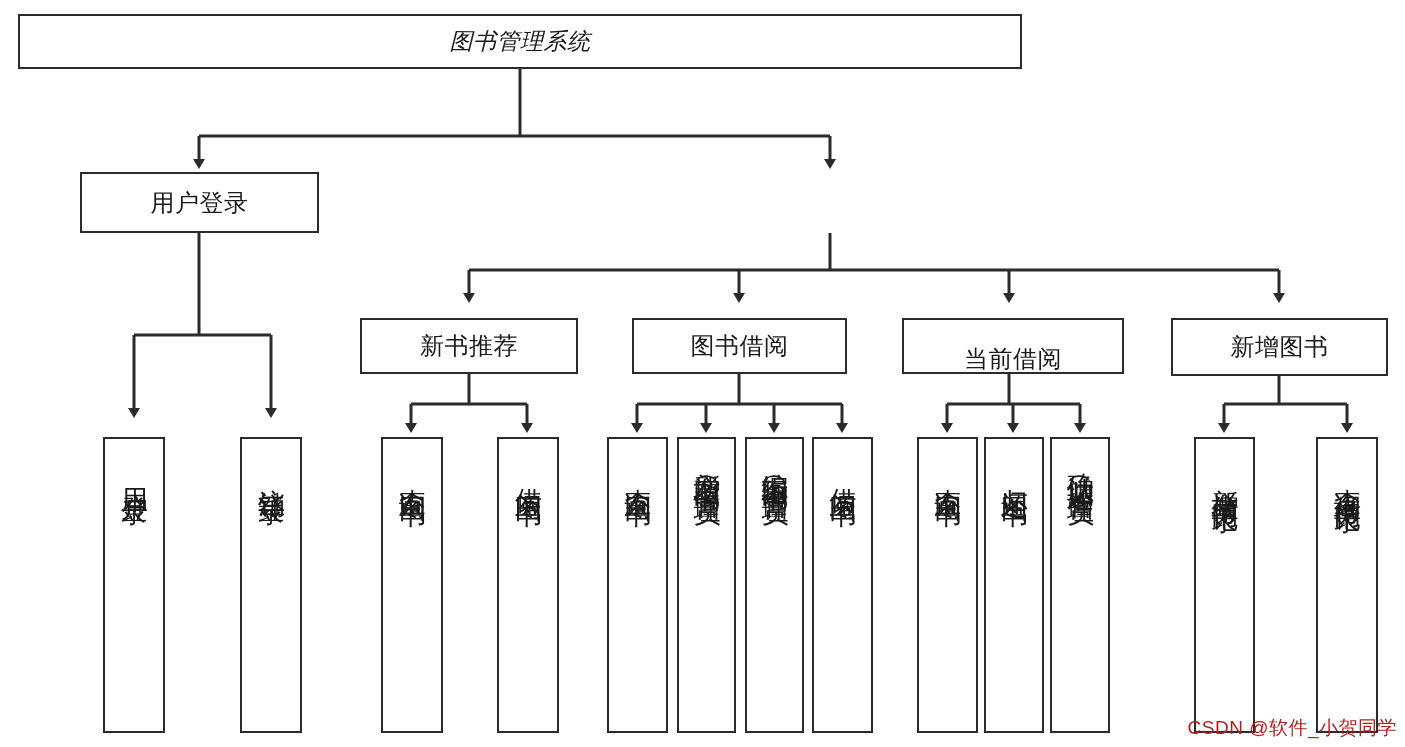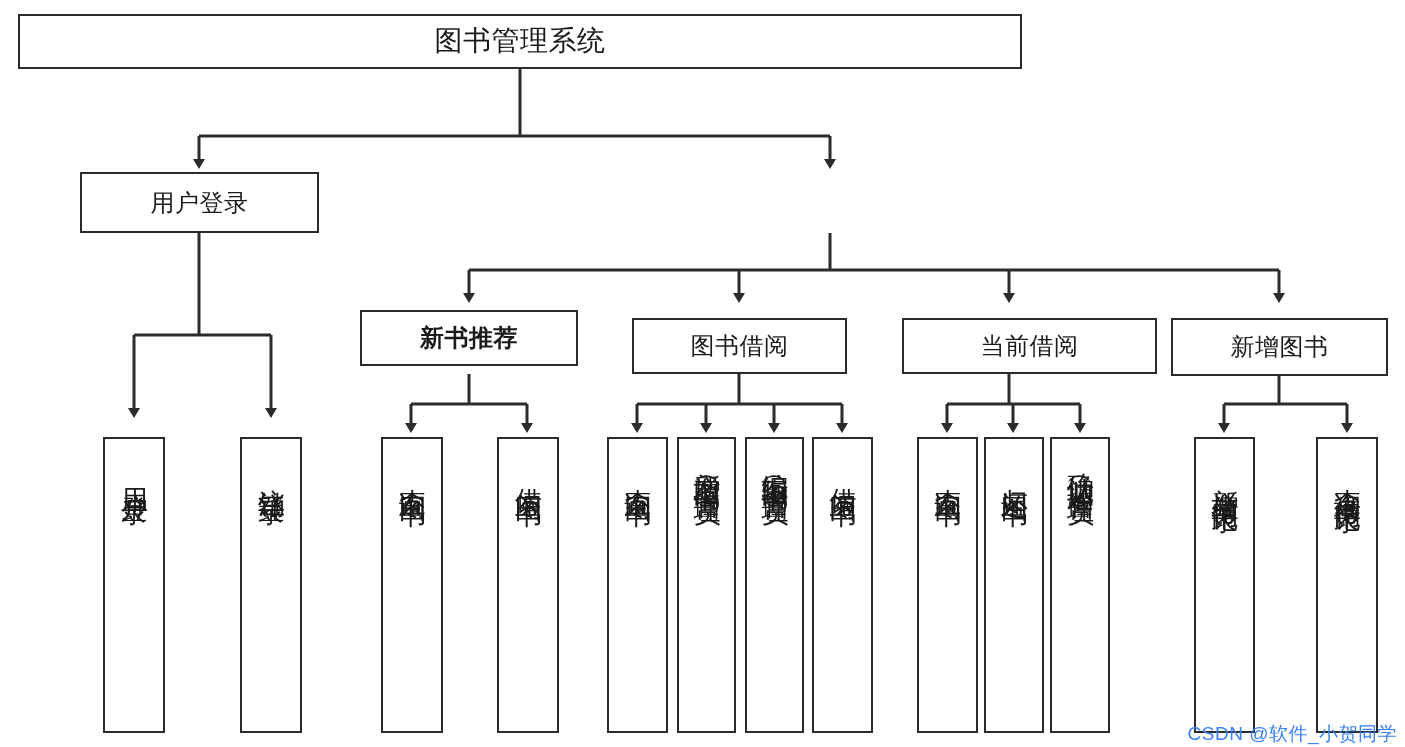--- a/index.html
+++ b/index.html
@@ -35,21 +35,21 @@
     justify-content: center;
     color: #1a1a1a;
   }
   .node .label {
     display: block;
     text-align: center;
     line-height: 1.08;
     letter-spacing: 0.5px;
   }
   
-  .n-root { font-size: 28px; }
+  .n-root { font-size: 23px; font-style: italic; }
   
   .n-h { font-size: 24px; }
   
   .n-leaf {
     padding: 6px 0 0 0;
     align-items: flex-start;
     justify-content: center;
   }
   .n-leaf .label {
     writing-mode: vertical-rl;
@@ -57,23 +57,23 @@
     font-size: 27px;
     line-height: 1.0;
     letter-spacing: 4px;
     white-space: nowrap;
     margin-top: 22px;
   }
   .n-leaf.tall .label { margin-top: 6px; }
   .watermark {
     position: absolute;
     right: 8px;
-    bottom: 0;
+    bottom: 6px;
     font-size: 19px;
-    color: #3b82f6;
+    color: #b91c1c;
     white-space: nowrap;
     letter-spacing: 0.5px;
     margin-left: 12px;
   }
 </style>
 </head>
 <body>
 
 <div id="canvas">
 
@@ -130,27 +130,27 @@
   </svg>
 
   <div class="node n-root" style="left:18px; top:14px; width:1004px; height:55px;">
     <span class="label">图书管理系统</span>
   </div>
 
   <div class="node n-h" style="left:80px; top:172px; width:239px; height:61px;">
     <span class="label">用户登录</span>
   </div>
 
-  <div class="node n-h" style="left:360px; top:310px; width:218px; height:56px;font-weight:bold;">
+  <div class="node n-h" style="left:360px; top:318px; width:218px; height:56px;">
     <span class="label">新书推荐</span>
   </div>
   <div class="node n-h" style="left:632px; top:318px; width:215px; height:56px;">
     <span class="label">图书借阅</span>
   </div>
-  <div class="node n-h" style="left:902px; top:318px; width:255px; height:56px;">
+  <div class="node n-h" style="left:902px; top:318px; width:222px; height:56px;align-items:flex-end;">
     <span class="label">当前借阅</span>
   </div>
   <div class="node n-h" style="left:1171px; top:318px; width:217px; height:58px;">
     <span class="label">新增图书</span>
   </div>
 
   <div class="node n-leaf" style="left:103px; top:437px; width:62px; height:296px;">
     <span class="label">用户登录</span>
   </div>
   <div class="node n-leaf" style="left:240px; top:437px; width:62px; height:296px;">

